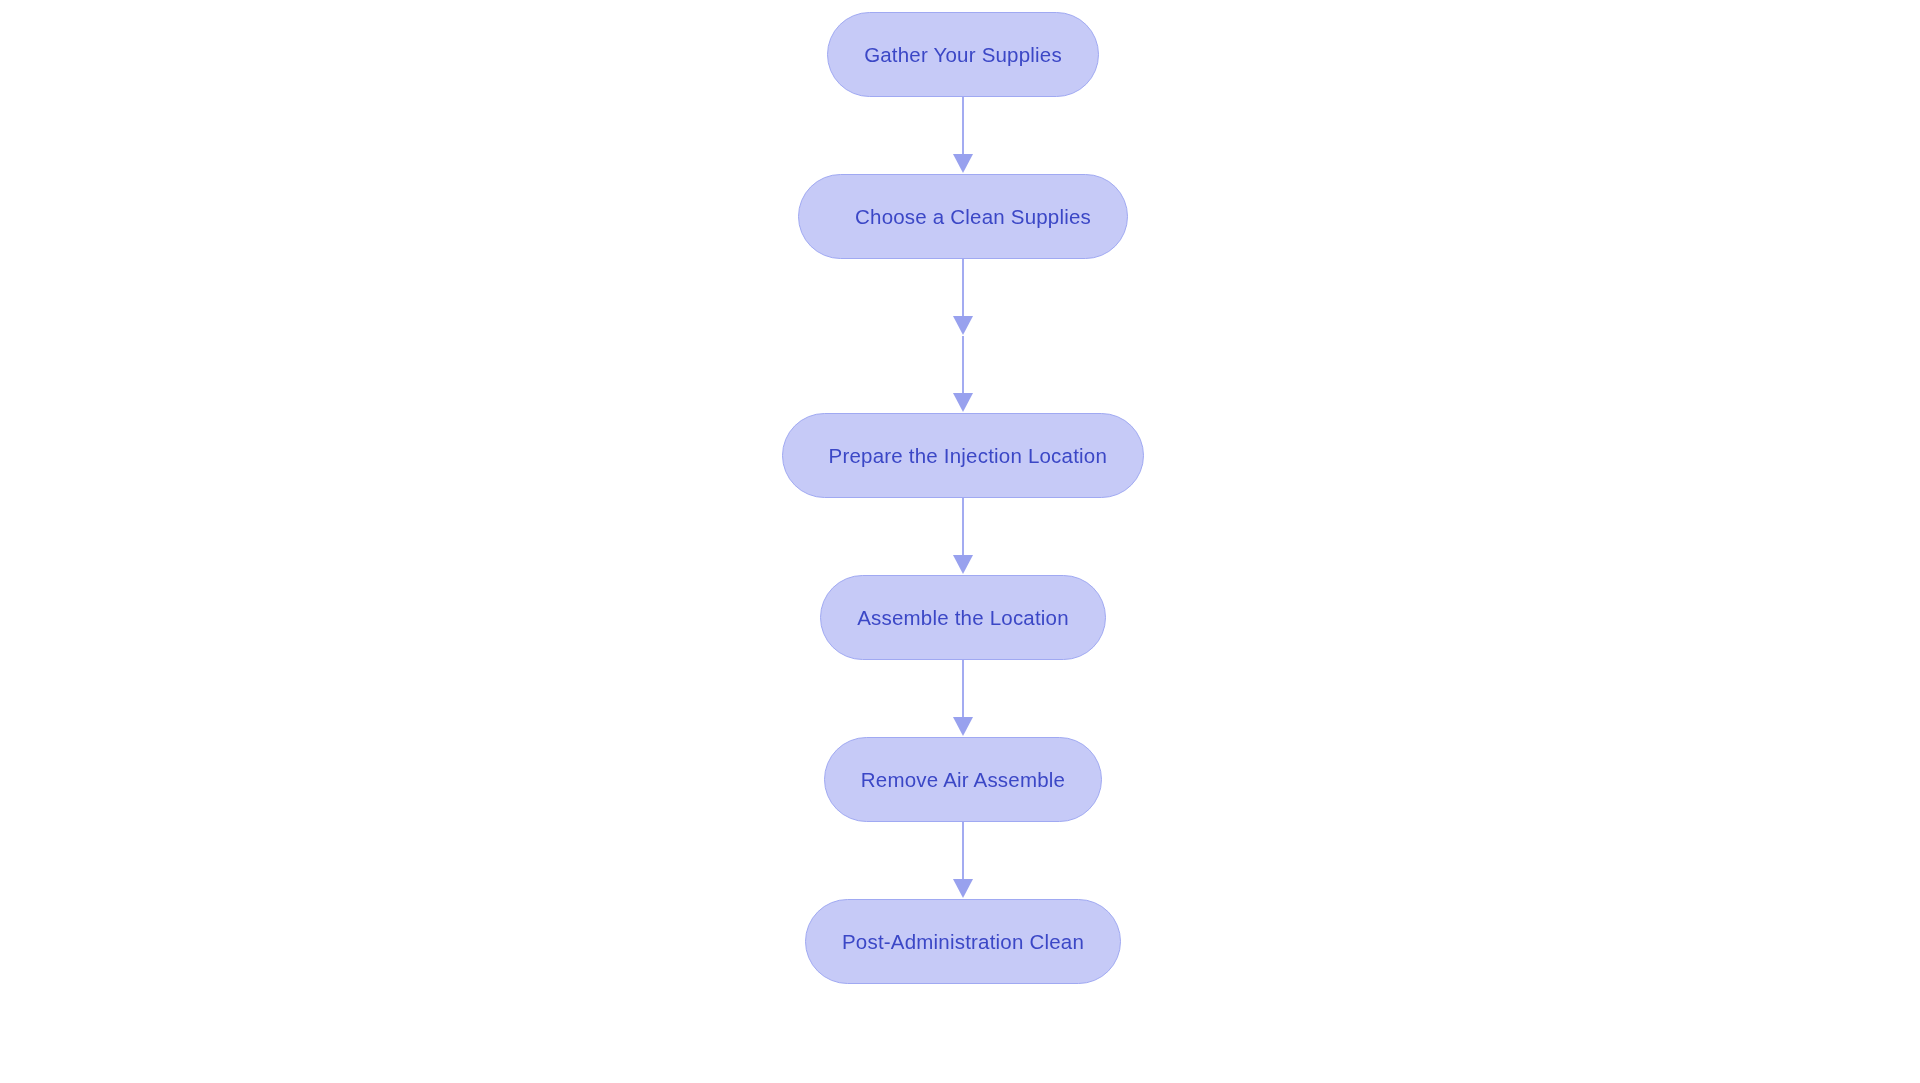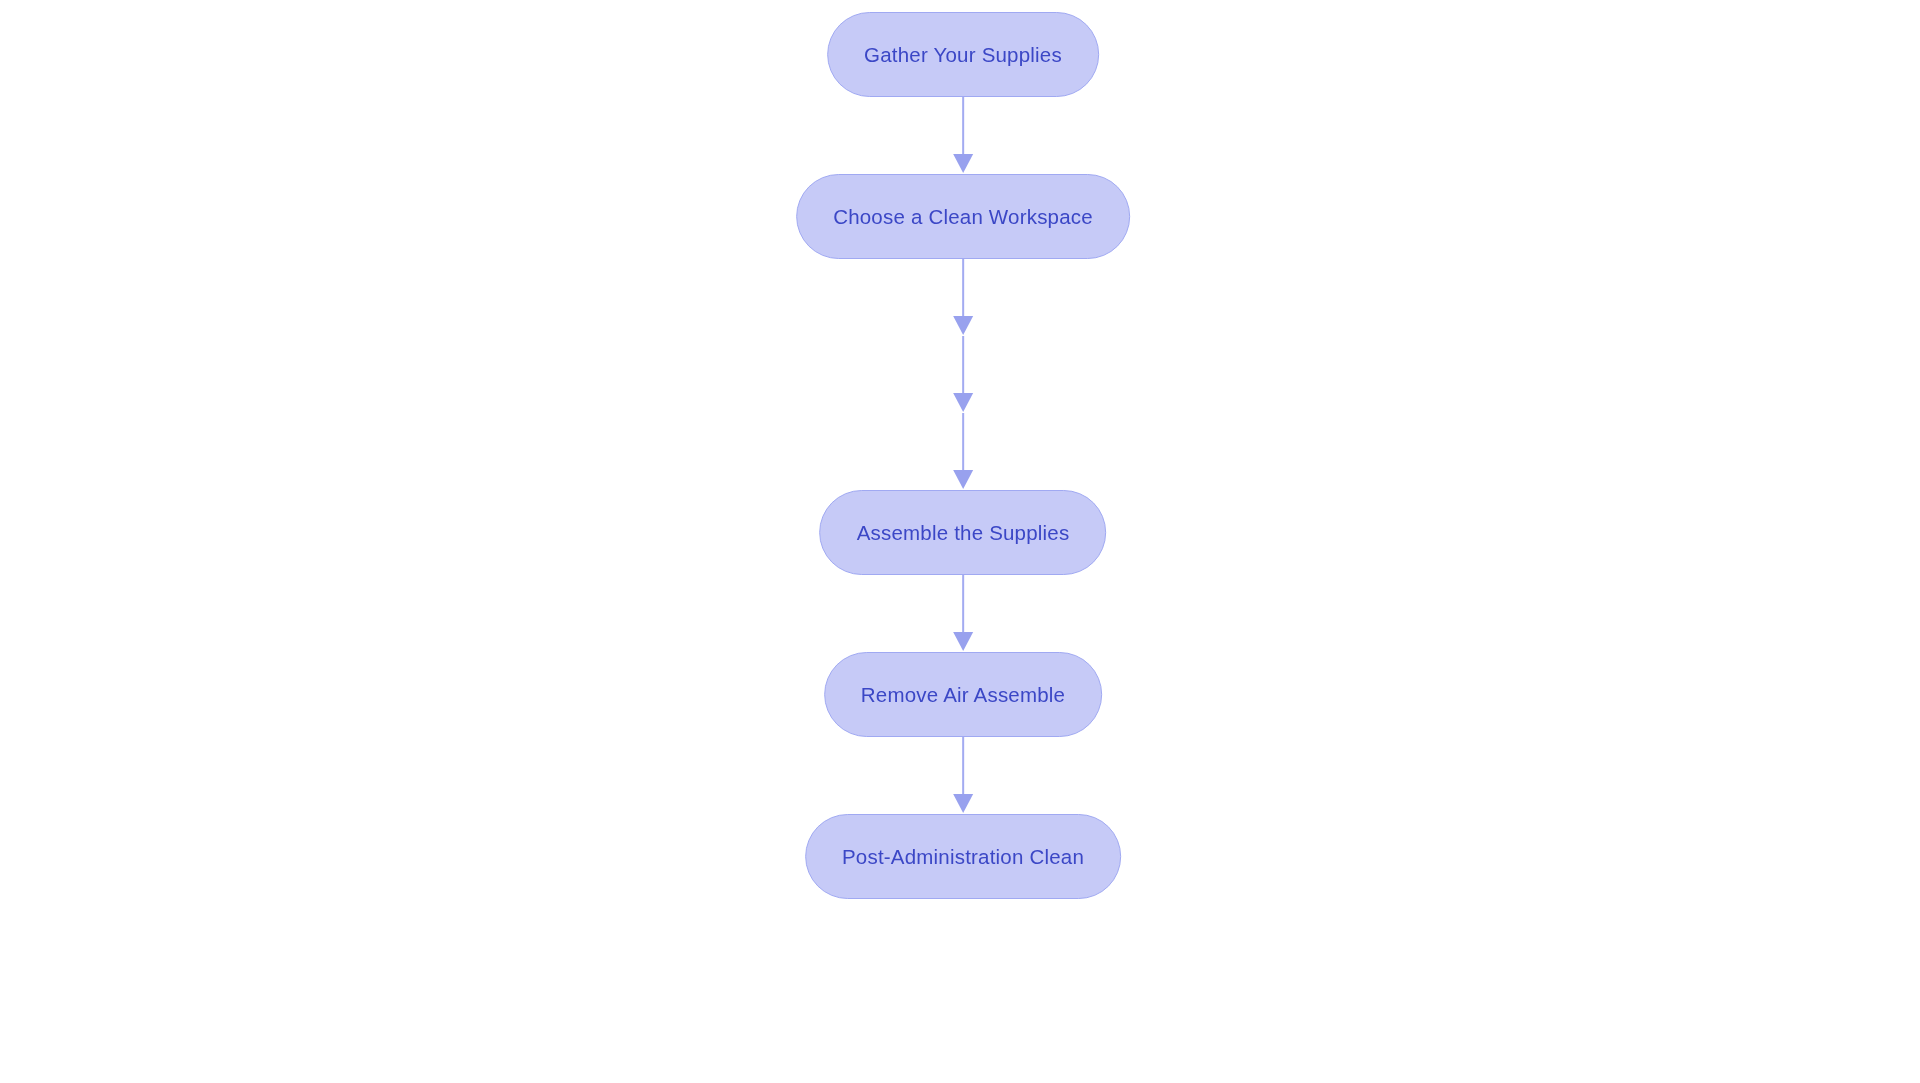--- a/index.html
+++ b/index.html
@@ -81,42 +81,45 @@
     <div class="flow-node n0">
       <span>Gather Your Supplies</span>
     </div>
 
     <div class="flow-arrow">
       <div class="shaft"></div>
       <div class="head"></div>
     </div>
 
     <div class="flow-node n1">
-      <span>Choose a Clean Workspace</span>
+      <span>Choose a Clean Supplies</span>
     </div>
 
     <div class="flow-arrow">
       <div class="shaft"></div>
       <div class="head"></div>
     </div>
 
 
     <div class="flow-arrow">
       <div class="shaft"></div>
       <div class="head"></div>
     </div>
 
+    <div class="flow-node n3">
+      <span>Prepare the Injection Location</span>
+    </div>
 
     <div class="flow-arrow">
       <div class="shaft"></div>
       <div class="head"></div>
     </div>
 
     <div class="flow-node n4">
-      <span>Assemble the Supplies</span>
+      <span>Assemble the Location</span>
     </div>
 
     <div class="flow-arrow">
       <div class="shaft"></div>
       <div class="head"></div>
     </div>
 
     <div class="flow-node n5">
       <span>Remove Air Assemble</span>
     </div>

